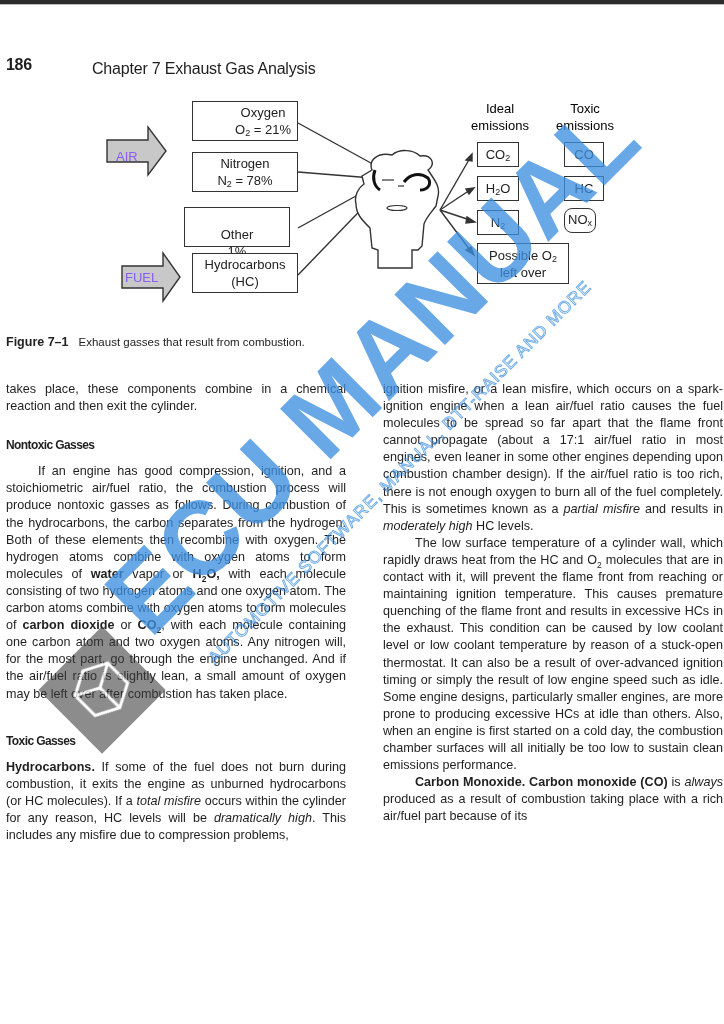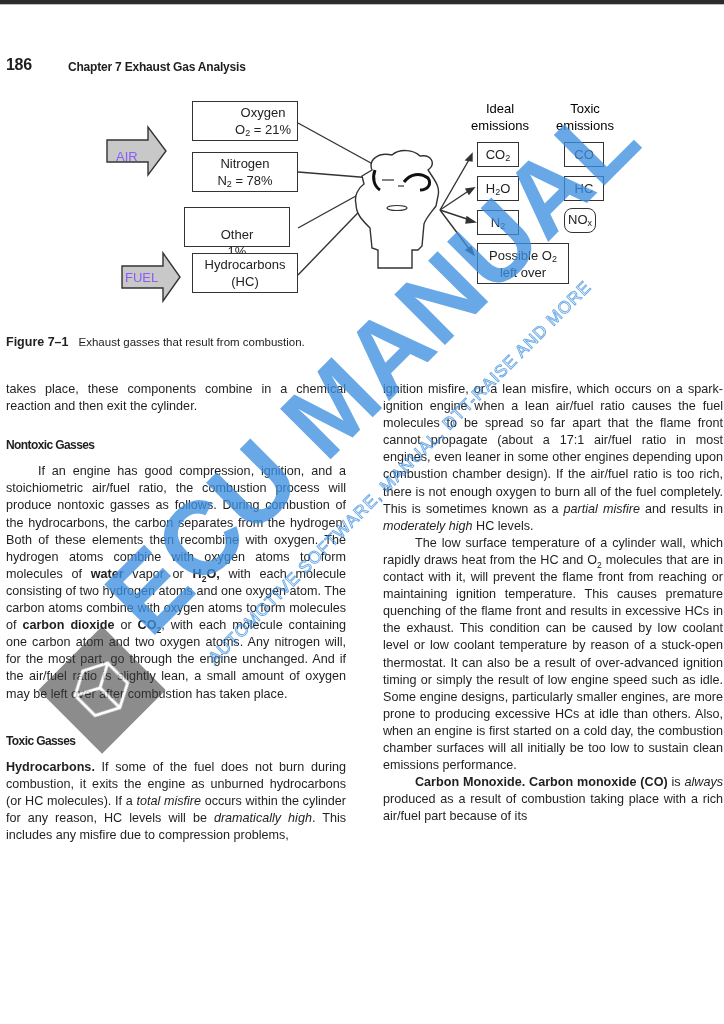--- a/index.html
+++ b/index.html
@@ -3,21 +3,21 @@
 <meta charset="utf-8">
 <style>
   html, body { margin:0; padding:0; }
   body {
     width:724px; height:1024px; position:relative; overflow:hidden;
     background:#ffffff; color:#1e1e1e;
     font-family:"Liberation Sans", sans-serif;
   }
   .topbar { position:absolute; left:0; top:0; width:724px; height:4px; background:#2b2b2b; border-bottom:1px solid #bdbdbd; }
   .page-num { position:absolute; left:6px; top:56px; font-weight:bold; font-size:16px; letter-spacing:-0.3px; }
-  .running-head { position:absolute; left:68px; top:60px; font-weight:bold; font-size:12px; letter-spacing:-0.2px; }
+  .running-head { position:absolute; left:92px; top:60px; font-weight:normal; font-size:16px; letter-spacing:-0.2px; }
 
   
   .fig { position:absolute; left:0; top:90px; width:724px; height:230px; }
   .box { position:absolute; border:1.5px solid #333; background:#fff; text-align:center; font-size:13px; line-height:17px; color:#222; box-sizing:border-box; }
   .box sub { font-size:9px; vertical-align:-2px; line-height:0; }
   .arrow-lbl { position:absolute; font-size:13px; color:#8b5cf6; }
   .col-hdr { position:absolute; text-align:center; font-size:13px; line-height:17px; color:#000000; }
   .fig svg { position:absolute; left:0; top:0; }
 
   .caption { position:absolute; left:6px; top:335px; font-size:11.5px; color:#222; }

